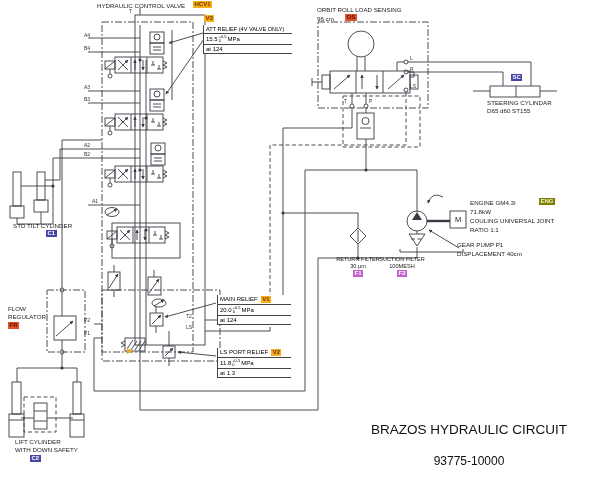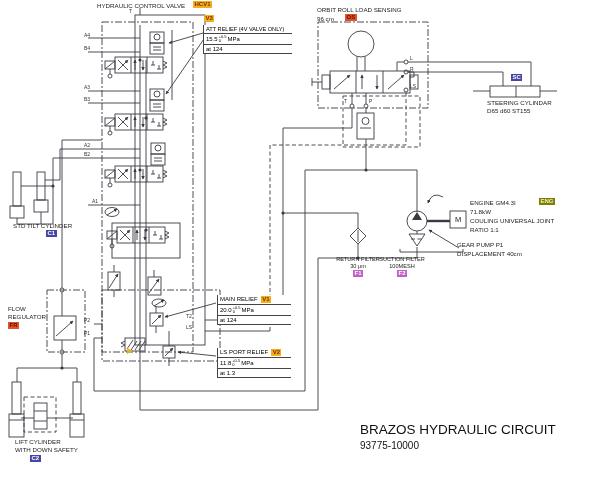--- a/index.html
+++ b/index.html
@@ -18,23 +18,23 @@
   .chip-inline{display:inline-block;position:static;font-size:6px;font-weight:bold;line-height:7px;padding:0 1.5px;margin-left:3px;}
   .chip-y{background:#f2ae1c;color:#7b2f00;}
   .chip-r{background:#e0512c;color:#5c1000;}
   .chip-b{background:#4646a8;color:#ffffff;}
   .chip-o{background:#7e7e00;color:#f0f0c0;}
   .chip-m{background:#c060c8;color:#ffffff;}
   .spec-box{position:absolute;border-left:1px solid #444;font-size:6px;background:#fff;}
   .spec-box>div{border-bottom:1px solid #444;padding:1px 2px;white-space:nowrap;}
   .tol{display:inline-flex;flex-direction:column;font-size:4px;line-height:4px;vertical-align:middle;margin:0 1px;}
   .ctr{text-align:center;}
-  .title-block{position:absolute;left:360px;top:422px;width:218px;text-align:left;color:#111;}
+  .title-block{position:absolute;left:360px;top:422px;width:218px;text-align:center;color:#111;}
   .title-line1{font-size:13.5px;line-height:16px;}
-  .title-line2{font-size:10px;line-height:15px;margin-top:0;}
+  .title-line2{font-size:12px;line-height:15px;margin-top:16px;}
   .mlabel{position:absolute;font-size:7.5px;color:#222;}
 </style>
 </head>
 <body>
 
 <div id="stage">
 
 <svg width="600" height="490" viewBox="0 0 600 490">
   <defs>
     <marker id="arr" markerWidth="5" markerHeight="5" refX="3.5" refY="2" orient="auto">

